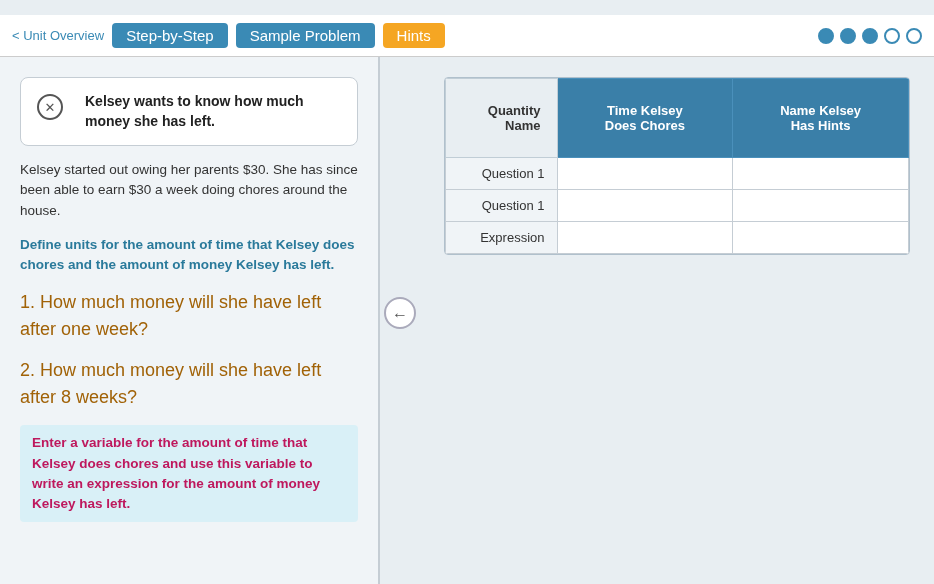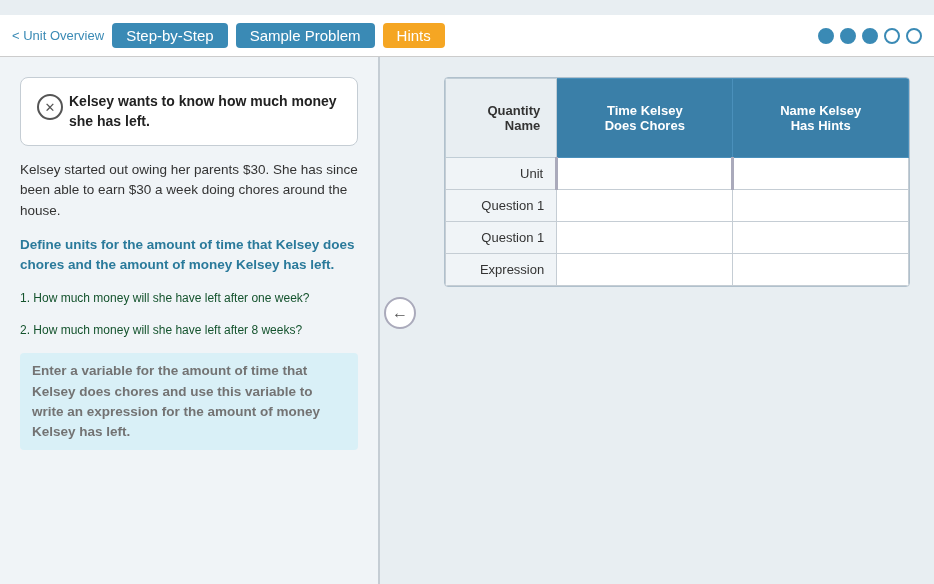--- a/index.html
+++ b/index.html
@@ -86,21 +86,21 @@
       overflow-y: auto;
     }
 
     .info-box {
       background: #fff;
       border: 1.5px solid #c5cdd4;
       border-radius: 8px;
       padding: 14px 16px;
       display: flex;
       align-items: flex-start;
-      gap: 6px;
+      gap: 22px;
     }
     .info-icon {
       width: 26px;
       height: 26px;
       border-radius: 50%;
       border: 2px solid #555;
       display: flex;
       align-items: center;
       justify-content: center;
       flex-shrink: 0;
@@ -125,31 +125,31 @@
     }
 
     .highlight-text {
       font-size: 13.5px;
       color: #2a7a9b;
       font-weight: 700;
       line-height: 1.5;
     }
 
     .question-text {
-      font-size: 12px;
-      color: #14532d;
+      font-size: 18px;
+      color: #a16207;
       line-height: 1.5;
     }
 
     .question-highlight {
       background: #d9f0f7;
       border-radius: 4px;
       padding: 8px 12px;
       font-size: 13.5px;
-      color: #737373;
+      color: #be185d;
       font-weight: 600;
       line-height: 1.5;
     }
 
     
     .divider-area {
       width: 40px;
       display: flex;
       align-items: flex-start;
       justify-content: center;
@@ -288,25 +288,20 @@
               <span>Time Kelsey</span><br>
               <span>Does Chores</span>
             </th>
             <th>
               <span>Name Kelsey</span><br>
               <span>Has Hints</span>
             </th>
           </tr>
         </thead>
         <tbody>
-          <tr class="unit-row">
-            <td>Unit</td>
-            <td><input style="width: 100%; border: none; outline: none; font-size: 13px;"></td>
-            <td><input style="width: 100%; border: none; outline: none; font-size: 13px;"></td>
-          </tr>
           <tr>
             <td>Question 1</td>
             <td><input style="width: 100%; border: none; outline: none; font-size: 13px;"></td>
             <td><input style="width: 100%; border: none; outline: none; font-size: 13px;"></td>
           </tr>
           <tr>
             <td>Question 1</td>
             <td><input style="width: 100%; border: none; outline: none; font-size: 13px;"></td>
             <td><input style="width: 100%; border: none; outline: none; font-size: 13px;"></td>
           </tr>

